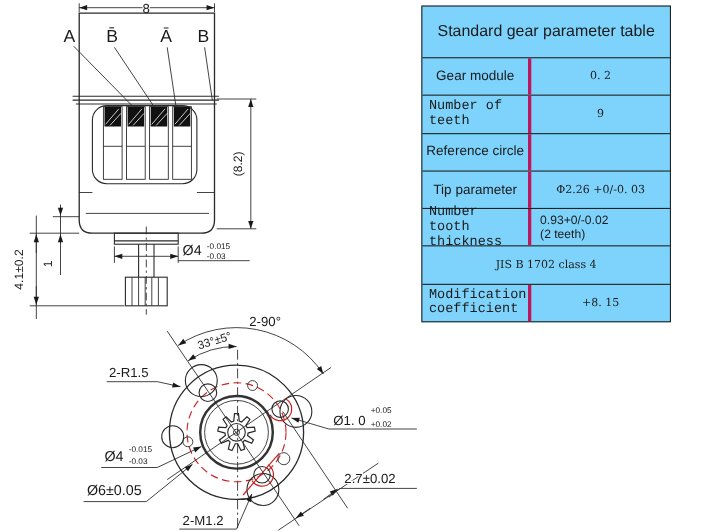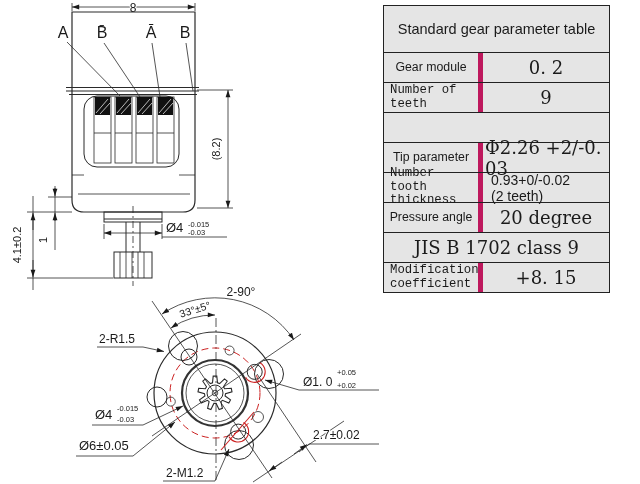--- a/index.html
+++ b/index.html
@@ -8,33 +8,33 @@
   svg{position:absolute;left:0;top:0;}
   svg text{font-family:"Liberation Sans",sans-serif;fill:#1a1a1a;
            paint-order:stroke fill;stroke:#fff;stroke-width:2px;}
   svg text.nohalo{stroke:none;}
   .ln{stroke:#2a2a2a;stroke-width:1;fill:none;}
   .thin{stroke:#2a2a2a;stroke-width:0.8;fill:none;}
   .thick{stroke:#333;stroke-width:2.2;fill:none;}
   .red{stroke:#cc2222;fill:none;}
   
   .ptable{position:absolute;left:383px;top:5px;width:227px;height:288px;
-          border:1.5px solid #222;background:#e5e5e5;display:flex;flex-direction:column;box-sizing:border-box;}
+          border:1.5px solid #222;background:#7dd3fc;display:flex;flex-direction:column;box-sizing:border-box;}
   .ptitle{height:46px;flex:none;border-bottom:1px solid #222;display:flex;
           align-items:center;justify-content:center;font-size:14.5px;}
   .prow{flex:1;display:flex;border-bottom:1px solid #222;min-height:0;}
   .prow:last-child{border-bottom:none;}
-  .plabel{width:99px;flex:none;border-right:5px solid #be185d;display:flex;
+  .plabel{width:99px;flex:none;border-right:3px solid #be185d;display:flex;
           align-items:center;justify-content:center;text-align:center;
           font-size:12.3px;line-height:1.12;padding:1px 3px;box-sizing:border-box;}
   .plabel.la{justify-content:flex-start;text-align:left;padding-left:6px;font-family:Liberation Mono, monospace;}
   .pvalue{flex:1;display:flex;align-items:center;justify-content:center;
-          font-family:"DejaVu Serif",serif;font-size:18px;white-space:pre-line;
+          font-family:"DejaVu Serif",serif;font-size:10px;white-space:pre-line;
           padding:1px 2px;box-sizing:border-box;}
-  .pvalue.sansv{font-family:"Liberation Sans",sans-serif;font-size:14px;
+  .pvalue.sansv{font-family:"Liberation Sans",sans-serif;font-size:11px;
                 justify-content:flex-start;padding-left:8px;}
 </style>
 </head>
 <body>
 
 <svg width="640" height="484" viewBox="0 0 640 484">
   <defs>
     <marker id="ar" viewBox="0 0 10 10" refX="9.5" refY="5" markerWidth="10" markerHeight="10" orient="auto-start-reverse">
       <path d="M0.5,2 L9.5,5 L0.5,8 z" fill="#1a1a1a"></path>
     </marker>
@@ -219,34 +219,31 @@
 
   <div class="prow">
     <div class="plabel">Gear module</div>
     <div class="pvalue">0. 2</div>
   </div>
   <div class="prow">
     <div class="plabel la">Number of teeth</div>
     <div class="pvalue">9</div>
   </div>
   <div class="prow">
+    <div class="plabel">Reference circle</div>
   </div>
   <div class="prow">
     <div class="plabel">Tip parameter</div>
-    <div class="pvalue">Φ2.26 +2/-0. 03</div>
+    <div class="pvalue">Φ2.26 +0/-0. 03</div>
   </div>
   <div class="prow">
     <div class="plabel la">Number tooth thickness</div>
     <div class="pvalue sansv">0.93+0/-0.02
 (2 teeth)</div>
   </div>
   <div class="prow">
-    <div class="plabel">Pressure angle</div>
-    <div class="pvalue">20 degree</div>
-  </div>
-  <div class="prow">
-    <div class="pvalue">JIS B 1702 class 9</div>
+    <div class="pvalue">JIS B 1702 class 4</div>
   </div>
   <div class="prow">
     <div class="plabel la">Modification coefficient</div>
     <div class="pvalue">+8. 15</div>
   </div>
 </div>
 
 </body></html>

